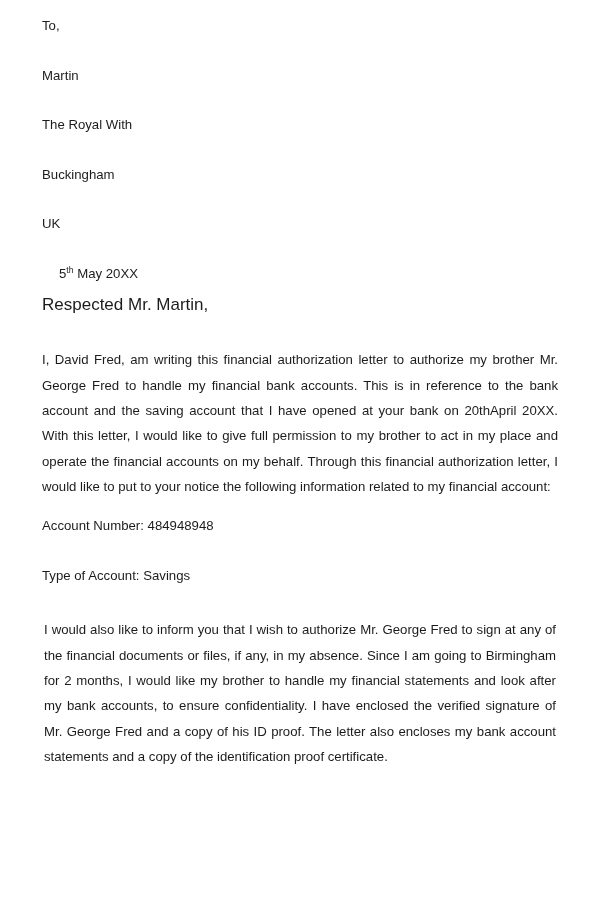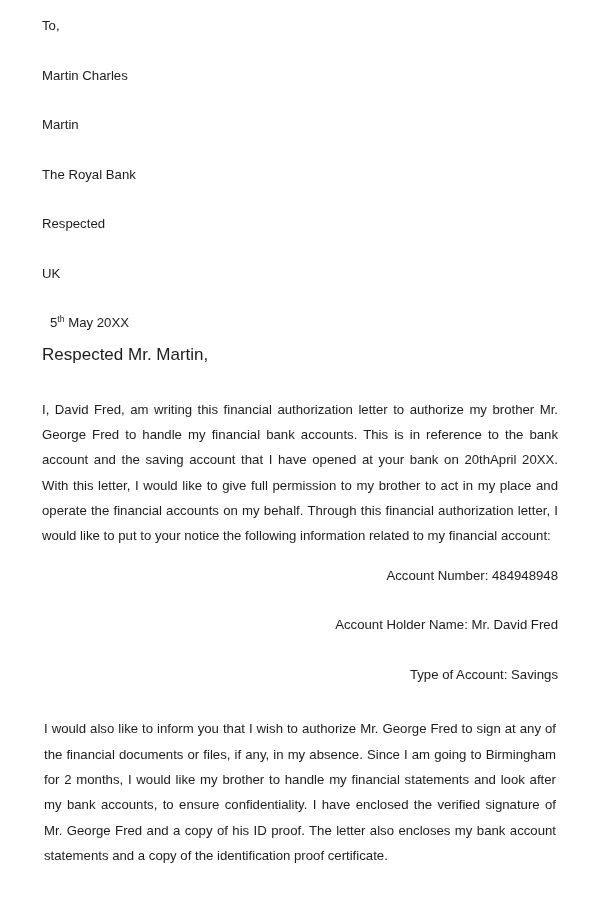--- a/index.html
+++ b/index.html
@@ -24,21 +24,21 @@
   .addr-line {
     font-size: 13.2px;
     line-height: 1.25;
     margin: 0 0 33px 0;
     text-align: left;
     white-space: pre-wrap;
   }
   .date-line {
     font-size: 13.2px;
     line-height: 1.25;
-    margin: 0 0 12px 8px;
+    margin: 0 0 12px 17px;
     text-align: left;
   }
   .date-line sup {
     font-size: 8.6px;
     vertical-align: super;
     line-height: 0;
   }
   .salutation {
     font-size: 17px;
     line-height: 1.25;
@@ -49,54 +49,52 @@
     font-size: 13.2px;
     line-height: 1.92;
     margin: 0 0 19px 0;
     text-align: justify;
     text-justify: inter-word;
   }
   .detail-line {
     font-size: 13.2px;
     line-height: 1.25;
     margin: 0 0 33px 0;
-    text-align: right;
+    text-align: left;
   }
   .last-para {
     font-size: 13.2px;
     line-height: 1.92;
     margin: 2px;
     text-align: justify;
     text-justify: inter-word;
   }
 </style>
 </head>
 <body>
 
 <div class="page">
 
   <p class="addr-line">To,</p>
 
-  <p class="addr-line">Martin Charles</p>
 
   <p class="addr-line">Martin</p>
 
-  <p class="addr-line">The Royal Bank</p>
+  <p class="addr-line">The Royal With</p>
 
-  <p class="addr-line">Respected</p>
+  <p class="addr-line">Buckingham</p>
 
   <p class="addr-line">UK</p>
 
   <p class="date-line"><span>5</span><sup>th</sup><span> May 20XX</span></p>
 
   <p class="salutation">Respected Mr. Martin,</p>
 
   <p class="body-para">I, David Fred, am writing this financial authorization letter to authorize my brother Mr. George Fred to handle my financial bank accounts. This is in reference to the bank account and the saving account that I have opened at your bank on 20thApril 20XX. With this letter, I would like to give full permission to my brother to act in my place and operate the financial accounts on my behalf. Through this financial authorization letter, I would like to put to your notice the following information related to my financial account:</p>
 
   <p class="detail-line">Account Number: 484948948</p>
 
-  <p class="detail-line">Account Holder Name: Mr. David Fred</p>
 
   <p class="detail-line">Type of Account: Savings</p>
 
   <p class="last-para">I would also like to inform you that I wish to authorize Mr. George Fred to sign at any of the financial documents or files, if any, in my absence. Since I am going to Birmingham for 2 months, I would like my brother to handle my financial statements and look after my bank accounts, to ensure confidentiality. I have enclosed the verified signature of Mr. George Fred and a copy of his ID proof. The letter also encloses my bank account statements and a copy of the identification proof certificate.</p>
 
 </div>
 
 </body></html>

